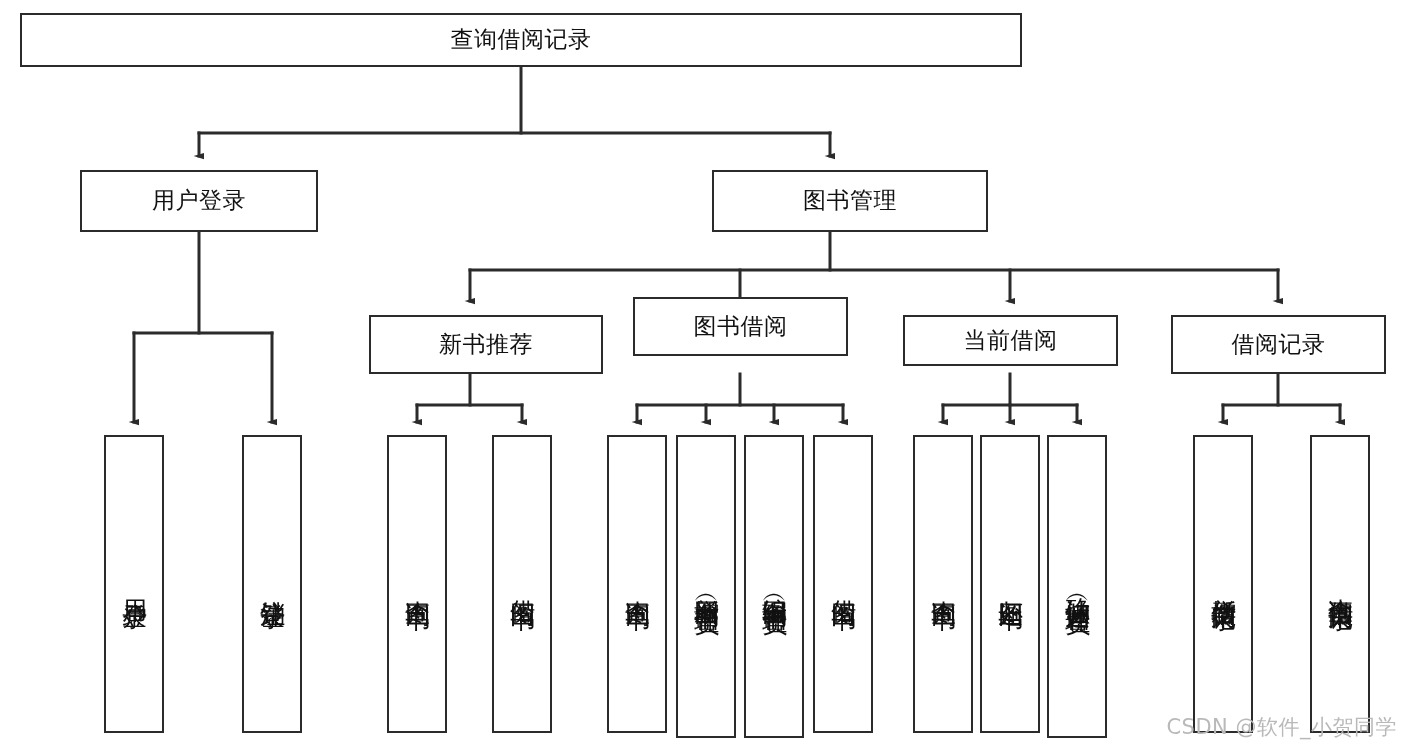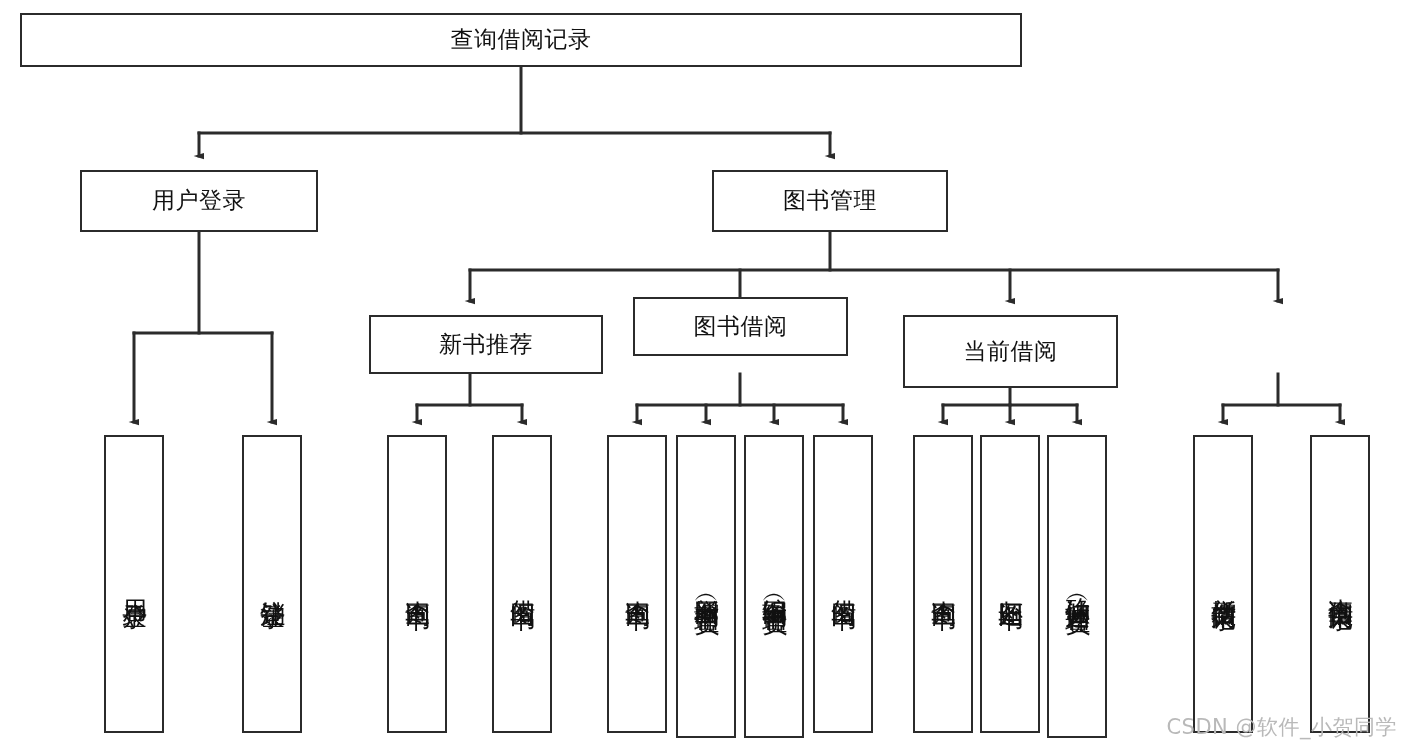--- a/index.html
+++ b/index.html
@@ -129,32 +129,35 @@
     </g>
   </svg>
 
   <div class="node horiz" style="left:20px; top:13px; width:1002px; height:54px;">
     <span class="label">查询借阅记录</span>
   </div>
 
   <div class="node horiz" style="left:80px; top:170px; width:238px; height:62px;">
     <span class="label">用户登录</span>
   </div>
-  <div class="node horiz" style="left:712px; top:170px; width:236px; height:62px;justify-content:center;">
+  <div class="node horiz" style="left:712px; top:170px; width:276px; height:62px;justify-content:center;">
     <span class="label">图书管理</span>
   </div>
 
   <div class="node horiz" style="left:363px; top:315px; width:234px; height:59px;margin-left:6px;">
     <span class="label">新书推荐</span>
   </div>
   <div class="node horiz" style="left:633px; top:297px; width:215px; height:59px;">
     <span class="label">图书借阅</span>
   </div>
-  <div class="node horiz" style="left:903px; top:315px; width:215px; height:73px;">
+  <div class="node horiz" style="left:903px; top:315px; width:215px; height:51px;">
     <span class="label">当前借阅</span>
+  </div>
+  <div class="node horiz" style="left:1171px; top:315px; width:215px; height:59px;">
+    <span class="label">借阅记录</span>
   </div>
 
   <div class="node vert" style="left:104px; top:435px; width:60px; height:298px;">
     <span class="label">用户登录</span>
   </div>
   <div class="node vert" style="left:242px; top:435px; width:60px; height:298px;">
     <span class="label">注销登录</span>
   </div>
 
   <div class="node vert" style="left:387px; top:435px; width:60px; height:298px;">

